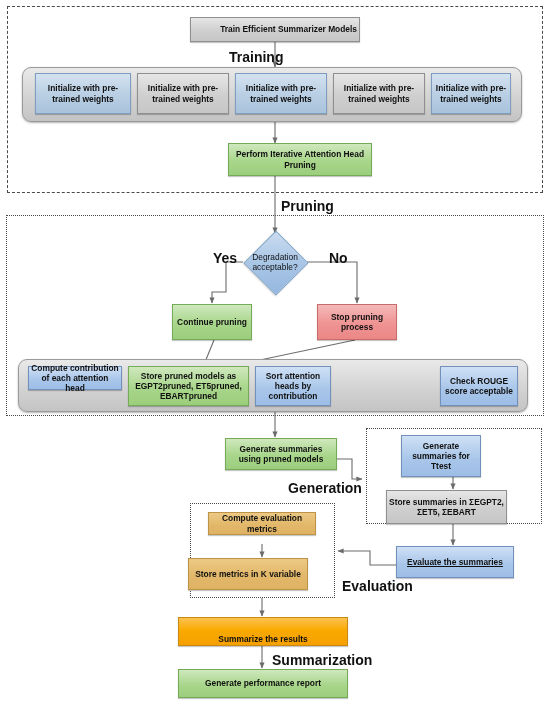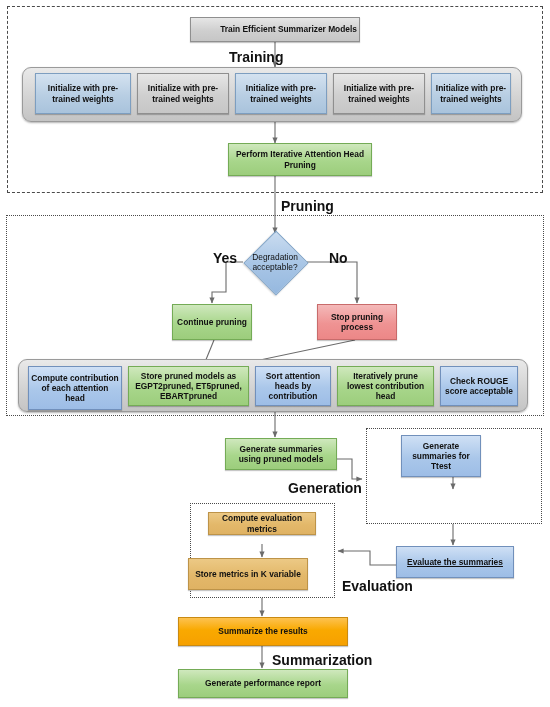--- a/index.html
+++ b/index.html
@@ -28,21 +28,21 @@
         font-size:8.4px;font-weight:bold;color:#111;line-height:1.22;
         border:1px solid #8a8a8a;padding:1px 2px;
         box-shadow:0 1px 1px rgba(0,0,0,.22);}
   .node span{display:block;}
 
   .n-blue{background:linear-gradient(180deg,#d4e2f0 0%,#b8cee3 55%,#a9c3dc 100%);border-color:#7d9ec0;}
   .n-blue2{background:linear-gradient(180deg,#cfe0f5 0%,#aac7ea 55%,#9dbde6 100%);border-color:#7190bb;}
   .n-grey{background:linear-gradient(180deg,#e6e6e6 0%,#cfcfcf 55%,#c6c6c6 100%);border-color:#8f8f8f;justify-content:flex-end;}
   .n-green{background:linear-gradient(180deg,#cfe8bd 0%,#a8d68b 55%,#9ccd7c 100%);border-color:#74ab56;}
   .n-red{background:linear-gradient(180deg,#f4b9b9 0%,#ef9393 55%,#ec8787 100%);border-color:#c86b6b;}
-  .n-orange{background:linear-gradient(180deg,#fdc250 0%,#f9a900 45%,#f6a000 100%);border-color:#c98a12;}
+  .n-orange{background:linear-gradient(180deg,#fdc250 0%,#f9a900 45%,#f6a000 100%);border-color:#c98a12;align-items:flex-end;}
   .n-tan{background:linear-gradient(180deg,#ecc985 0%,#e3b86a 55%,#dfb263 100%);border-color:#bd9348;}
 
   
   .diamond-wrap{position:absolute;}
   .diamond-shape{position:absolute;left:0;top:0;width:100%;height:100%;
      background:linear-gradient(135deg,#cadcf0 0%,#a9c6e6 50%,#95b8df 100%);
      border:1px solid #7ba0c6;
      transform:rotate(45deg);box-shadow:0 1px 2px rgba(0,0,0,.20);}
   .diamond-txt{position:absolute;left:-20px;top:0;width:calc(100% + 40px);height:100%;
      display:flex;align-items:center;justify-content:center;text-align:center;
@@ -160,46 +160,46 @@
   <div class="node n-red" style="left:317px;top:304px;width:80px;height:36px;">
     <span>Stop pruning process</span>
   </div>
 
   <div class="node n-green" style="left:172px;top:304px;width:80px;height:36px;">
     <span>Continue pruning</span>
   </div>
 
   <div class="pool" style="left:18px;top:359px;width:510px;height:53px;"></div>
 
-  <div class="node n-blue2" style="left:28px;top:366px;width:94px;height:44px;">
+  <div class="node n-blue2" style="left:28px;top:366px;width:94px;height:24px;">
     <span>Compute contribution of each attention head</span>
   </div>
   <div class="node n-green" style="left:128px;top:366px;width:121px;height:40px;">
     <span>Store pruned models as EGPT2pruned, ET5pruned, EBARTpruned</span>
   </div>
   <div class="node n-blue2" style="left:255px;top:366px;width:76px;height:40px;">
     <span>Sort attention heads by contribution</span>
   </div>
-  <div class="node n-green" style="left:337px;top:366px;width:97px;height:40px;">
-    <span>Iteratively prune lowest contribution head</span>
-  </div>
   <div class="node n-blue2" style="left:440px;top:366px;width:78px;height:40px;">
     <span>Check ROUGE score acceptable</span>
   </div>
 
   <div class="node n-green" style="left:225px;top:438px;width:112px;height:32px;">
     <span>Generate summaries using pruned models</span>
   </div>
 
   <div class="elabel" style="left:288px;top:480px;">Generation</div>
 
   <div class="node n-blue2" style="left:401px;top:435px;width:80px;height:42px;">
     <span>Generate summaries for Ttest</span>
   </div>
 
+  <div class="node n-grey" style="left:386px;top:490px;width:121px;height:34px;">
+    <span>Store summaries in ΣEGPT2, ΣET5, ΣEBART</span>
+  </div>
 
   <div class="node n-blue2" style="left:396px;top:546px;width:118px;height:32px;text-decoration:underline;">
     <span>Evaluate the summaries</span>
   </div>
 
   <div class="elabel" style="left:342px;top:578px;">Evaluation</div>
 
   <div class="node n-tan" style="left:208px;top:512px;width:108px;height:23px;">
     <span>Compute evaluation metrics</span>
   </div>

